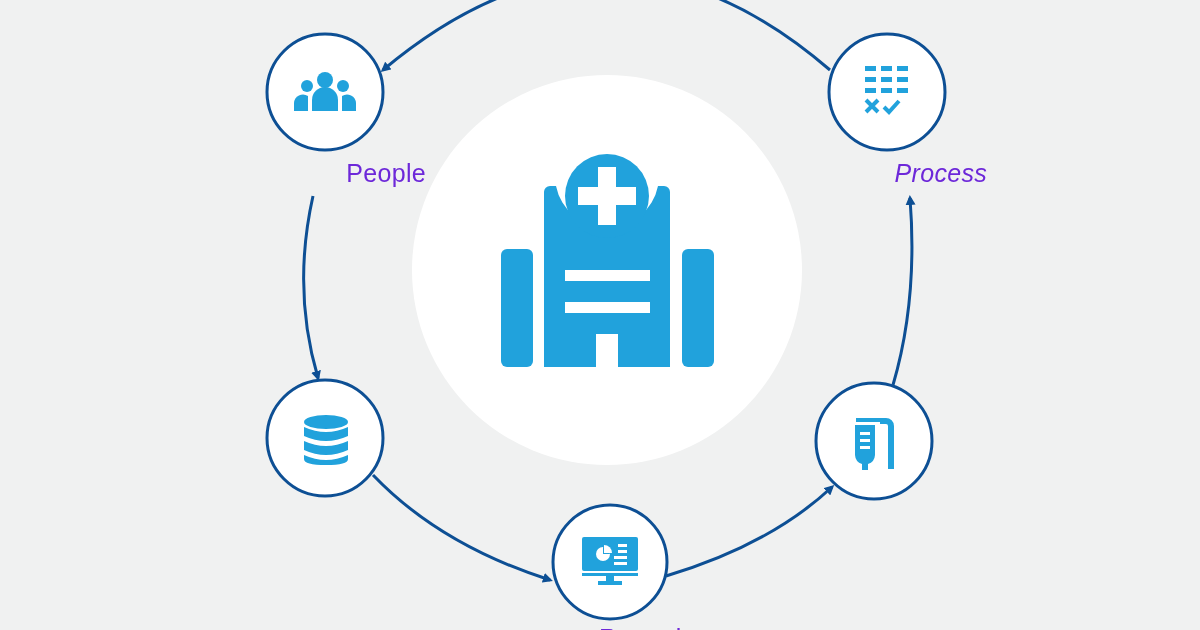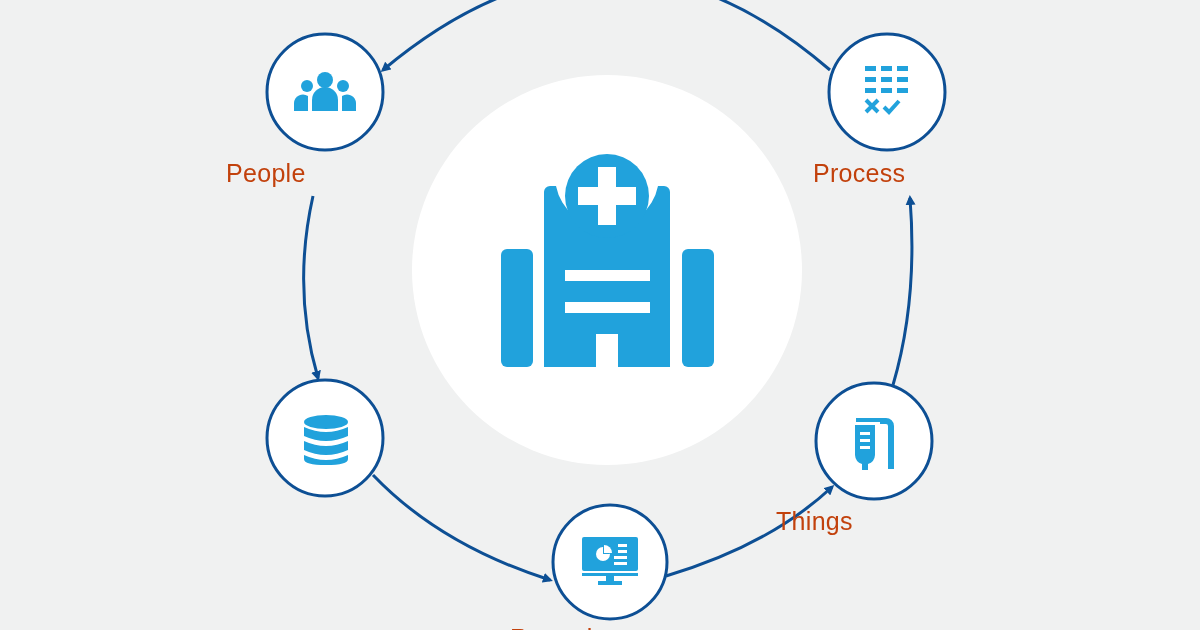--- a/index.html
+++ b/index.html
@@ -7,22 +7,22 @@
       width: 1200px; height: 630px; overflow: hidden;
       background: #f0f1f1;
       font-family: "Liberation Sans", sans-serif;
       position: relative;
     }
     .stage { position: absolute; left: 0; top: 0; width: 1200px; height: 630px; }
     .stage svg { position: absolute; left: 0; top: 0; }
     .label {
       position: absolute;
       font-size: 25px;
-      color: #c2410c;
-      text-align: left;
+      color: #6d28d9;
+      text-align: right;
       width: 200px;
       margin-left: -100px;
       line-height: 1;
       letter-spacing: 0.3px;
     }
   </style>
 </head>
 <body>
 
 <div class="stage">
@@ -128,15 +128,14 @@
         <rect x="860" y="432" width="10" height="3" fill="#ffffff"></rect>
         <rect x="860" y="439" width="10" height="3" fill="#ffffff"></rect>
         <rect x="860" y="446" width="10" height="3" fill="#ffffff"></rect>
         <path d="M880,418 h6 a8,8 0 0 1 8,8 v43 h-6 v-43 a2,2 0 0 0 -2,-2 h-6 Z"></path>
       </g>
     </g>
   </svg>
 
   <div class="label" style="left:326px; top:161px;">People</div>
   <div class="label" style="left:610px; top:626px;">Reporting</div>
-  <div class="label" style="left:876px; top:509px;">Things</div>
-  <div class="label" style="left:913px; top:161px;">Process</div>
+  <div class="label" style="left:887px; top:161px;font-style:italic;">Process</div>
 </div>
 
 </body></html>

